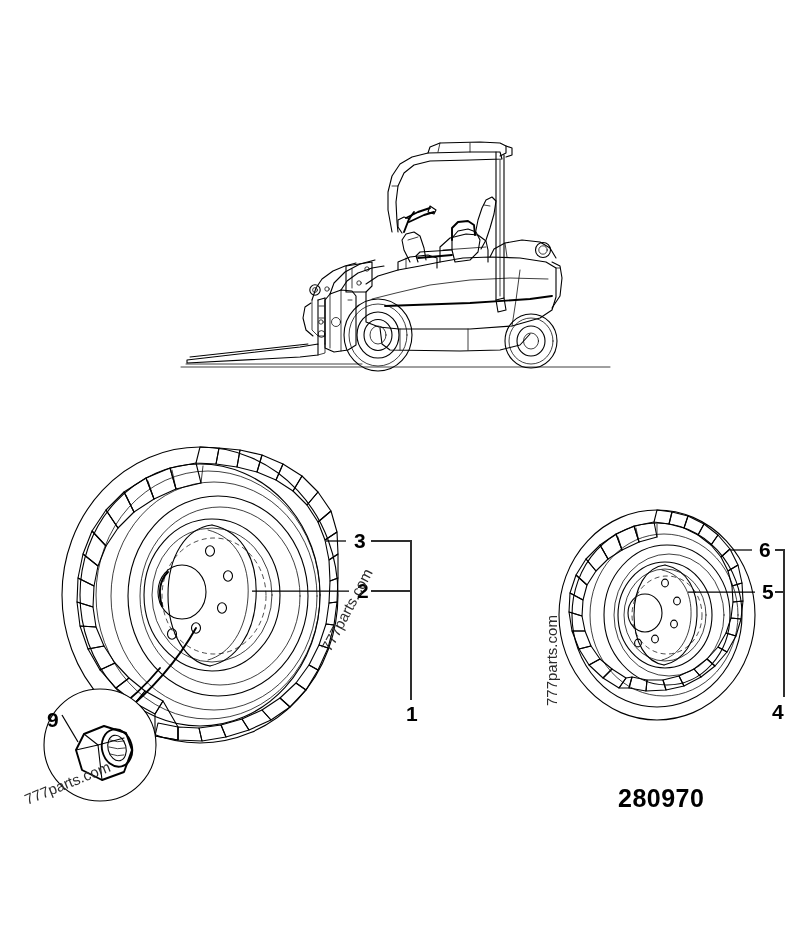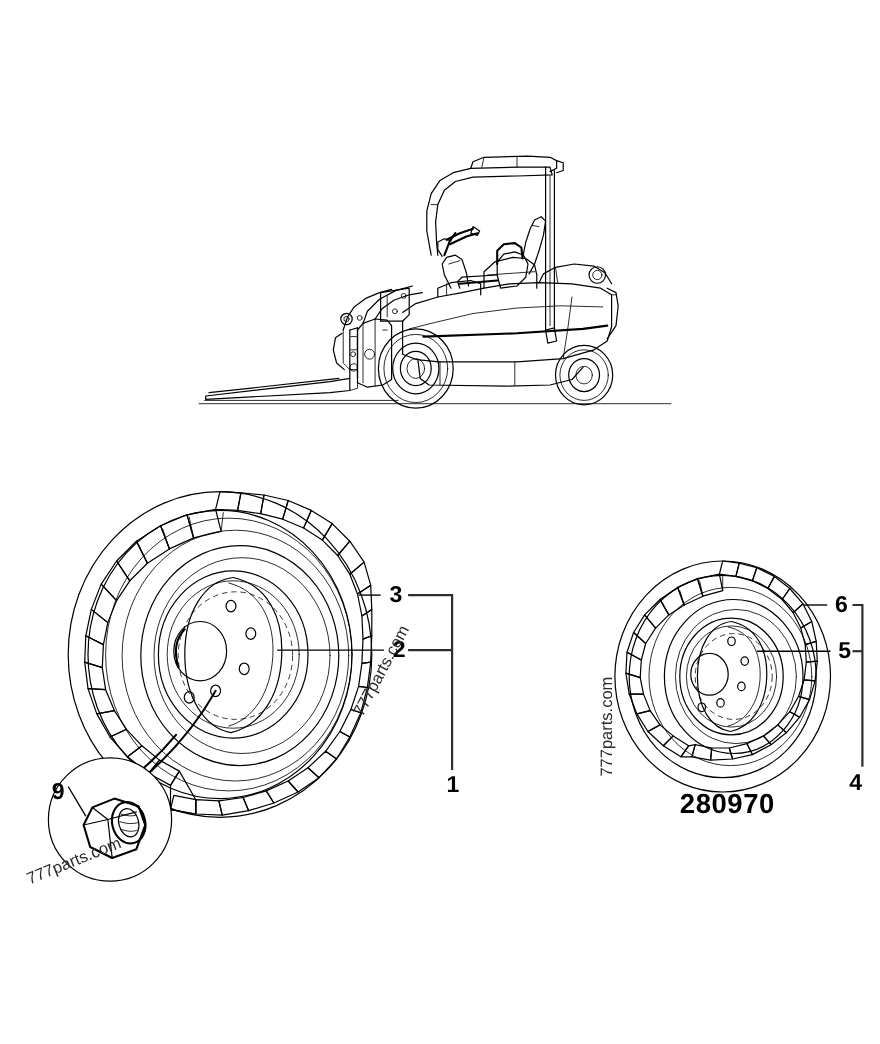--- a/index.html
+++ b/index.html
@@ -391,20 +391,20 @@
   <div class="callout-label" style="left:406px; top:703px;">1</div>
 
   <div class="callout-label" style="left:759px; top:539px;">6</div>
 
   <div class="callout-label" style="left:762px; top:581px;">5</div>
 
   <div class="callout-label" style="left:772px; top:701px;">4</div>
 
   <div class="callout-label" style="left:47px; top:709px;">9</div>
 
-  <div class="part-number" style="left:618px; top:717px;text-align:center;">280970</div>
+  <div class="part-number" style="left:618px; top:784px;text-align:center;">280970</div>
 
   <div class="watermark wm-top">777parts.com</div>
   <div class="watermark wm-mid">777parts.com</div>
   <div class="watermark wm-left">777parts.com</div>
   <div class="watermark wm-vert">777parts.com</div>
 
 </div>
 
 </body></html>

